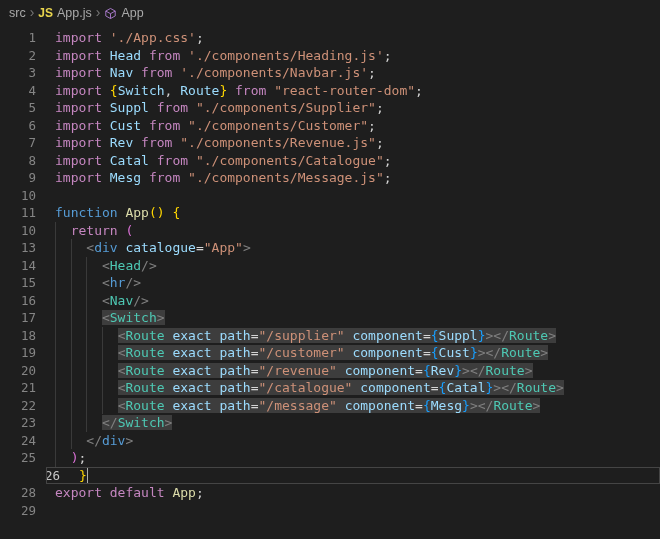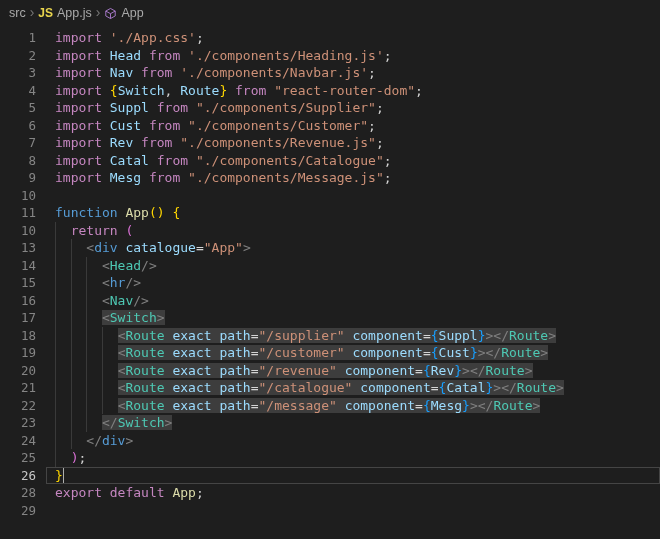--- a/index.html
+++ b/index.html
@@ -15,21 +15,21 @@
     color:var(--breadcrumb_fg,#a9a9a9);
   }
   .crumb{display:inline-flex;align-items:center;gap:4px;cursor:pointer;justify-content:center;}
   .sep{margin:0 4px;color:#767676;font-size:14px;line-height:1;position:relative;top:-1px;}
   .js-icon{color:var(--js_icon,#e8d44d);font-weight:700;font-size:12px;}
   .sym-icon path{stroke:var(--symbol_icon,#b180d7);}
   
   .editor{padding-top:3px;font-size:13px;position:relative;}
   .row{display:flex;height:17.5px;line-height:17.5px;position:relative;}
   .gutter{width:36px;flex:none;text-align:right;color:var(--gutter,#858585);font-size:12.5px;cursor:pointer;}
-  .gutter.active{color:var(--gutter_active,#c6c6c6);}
+  .gutter.active{color:var(--gutter_active,#c6c6c6);padding-left:24px;}
   .code{margin-left:19px;position:relative;white-space:pre;flex:1;color:#d4d4d4;cursor:text;}
   .row.current::after{
     content:"";position:absolute;left:46px;right:0;top:0;bottom:0;
     border:1px solid var(--current_line_border,#454545);pointer-events:none;
   }
   .guide{position:absolute;top:0;bottom:0;width:1px;background:var(--guide,#3a3a3a);}
   .cursor{position:absolute;top:1px;bottom:1px;width:1.5px;background:#aeafad;}
   .hl{background:var(--highlight,rgba(87,87,87,0.55));}
   
   .tk-kw{color:var(--kw,#C586C0);}

